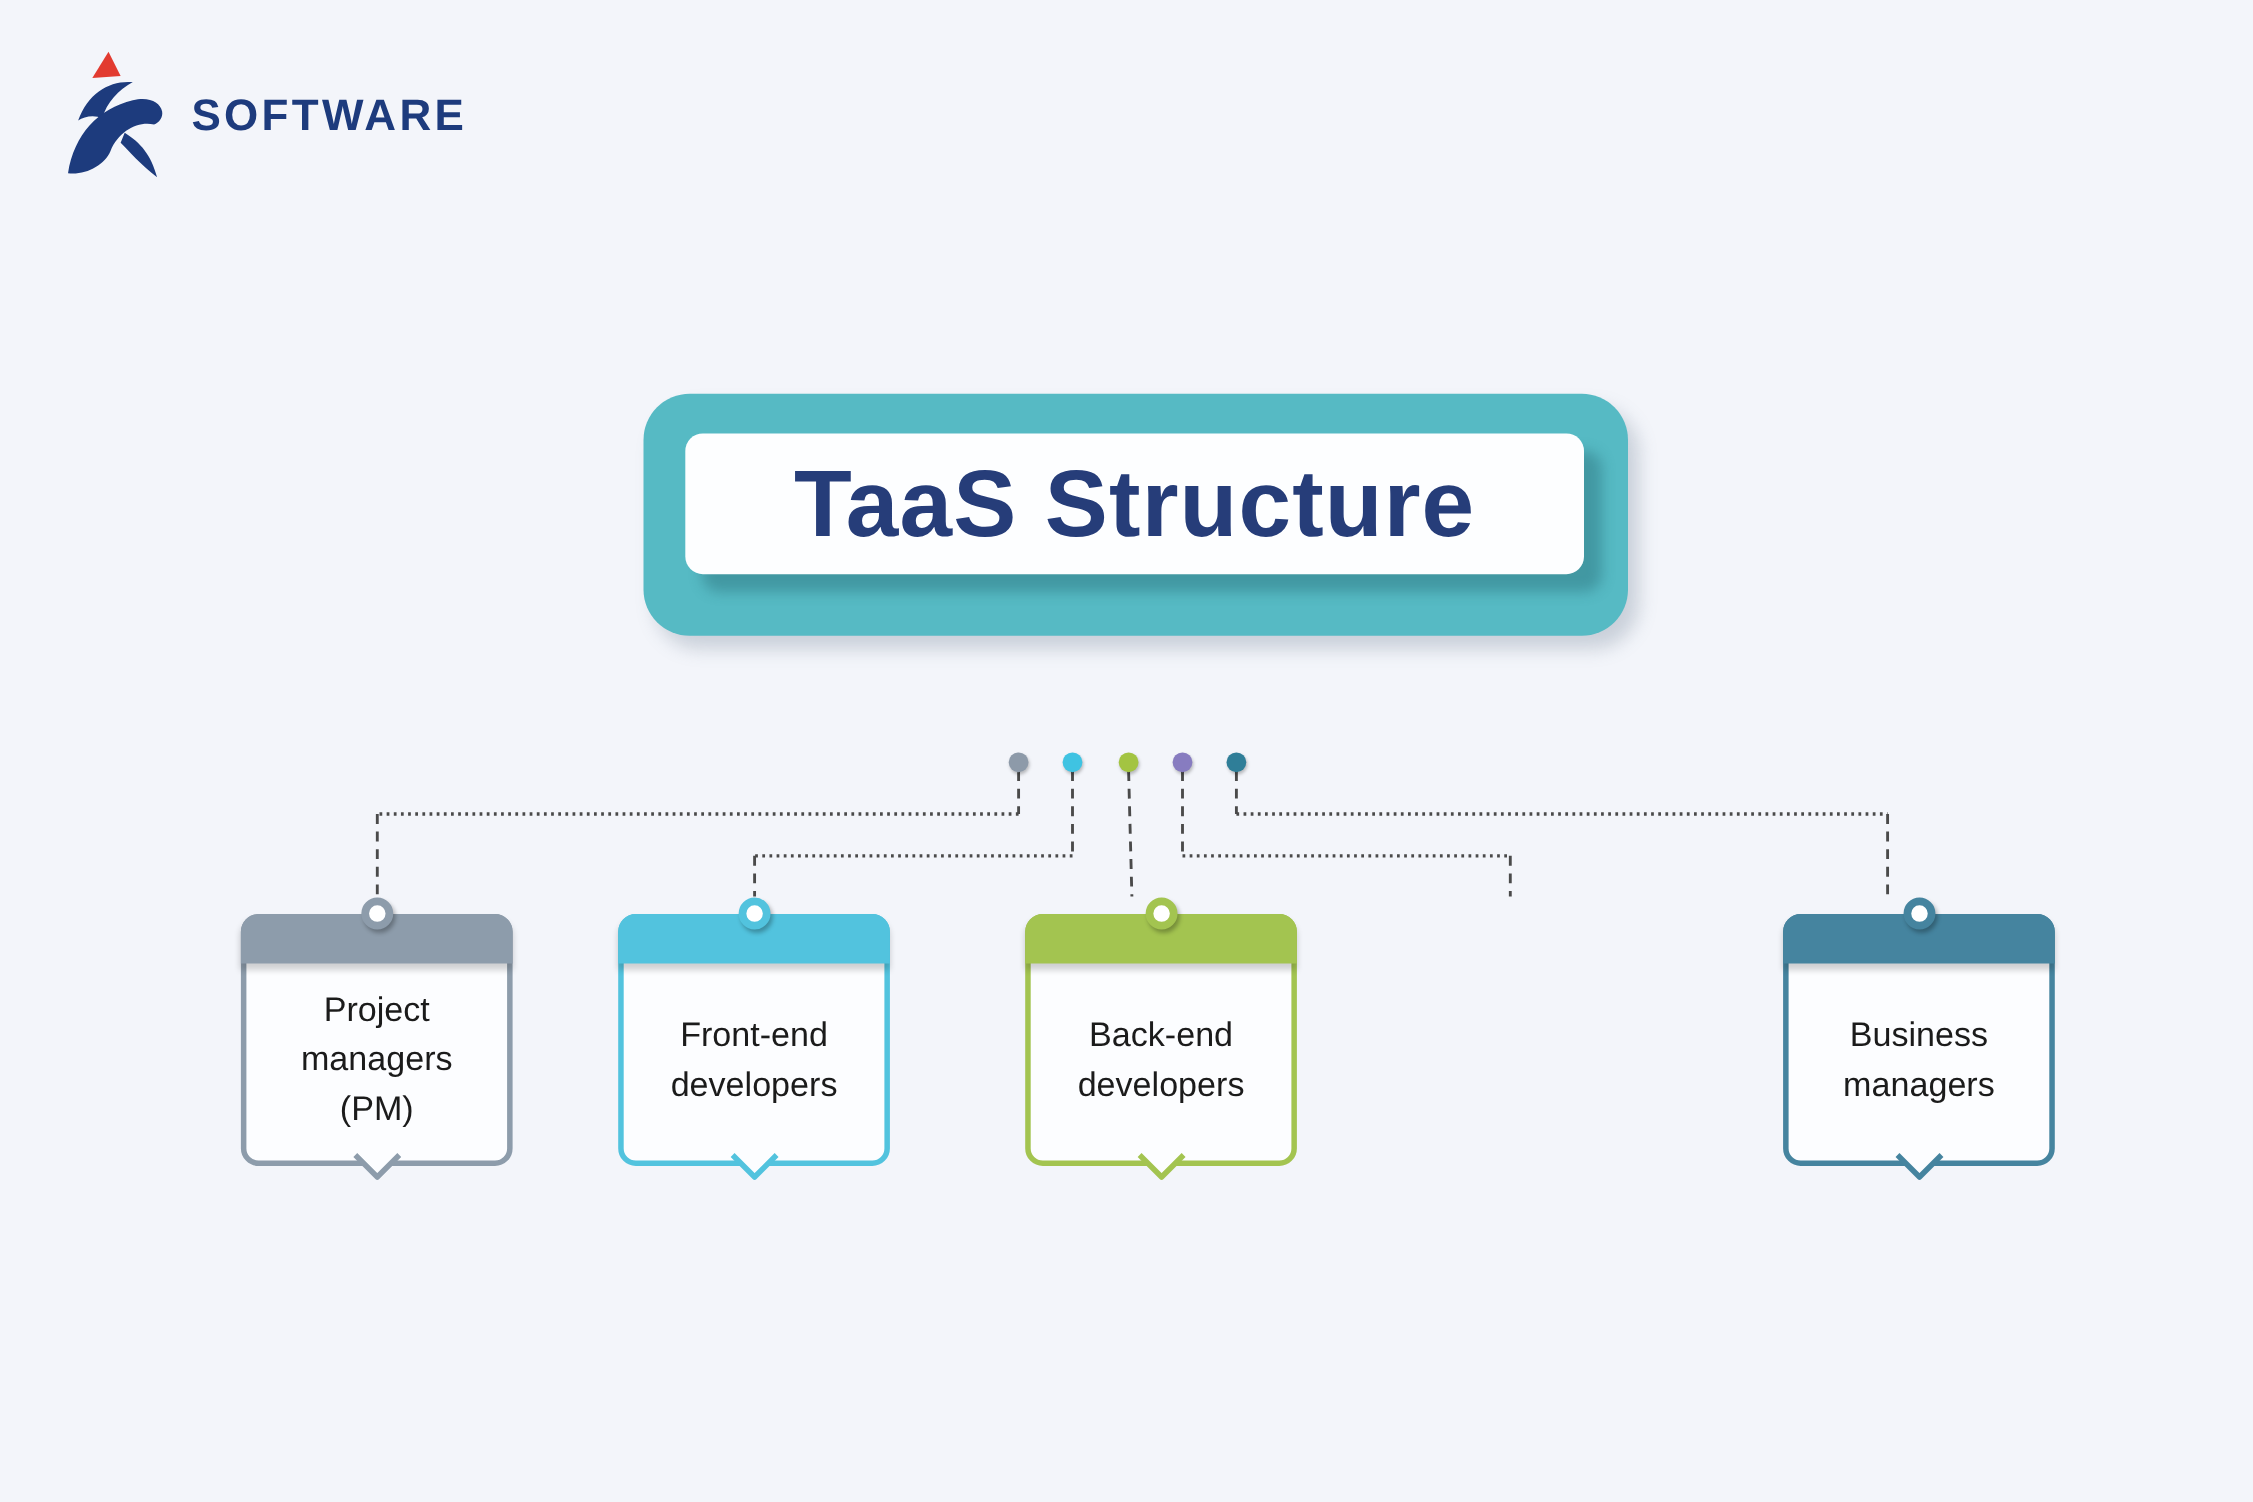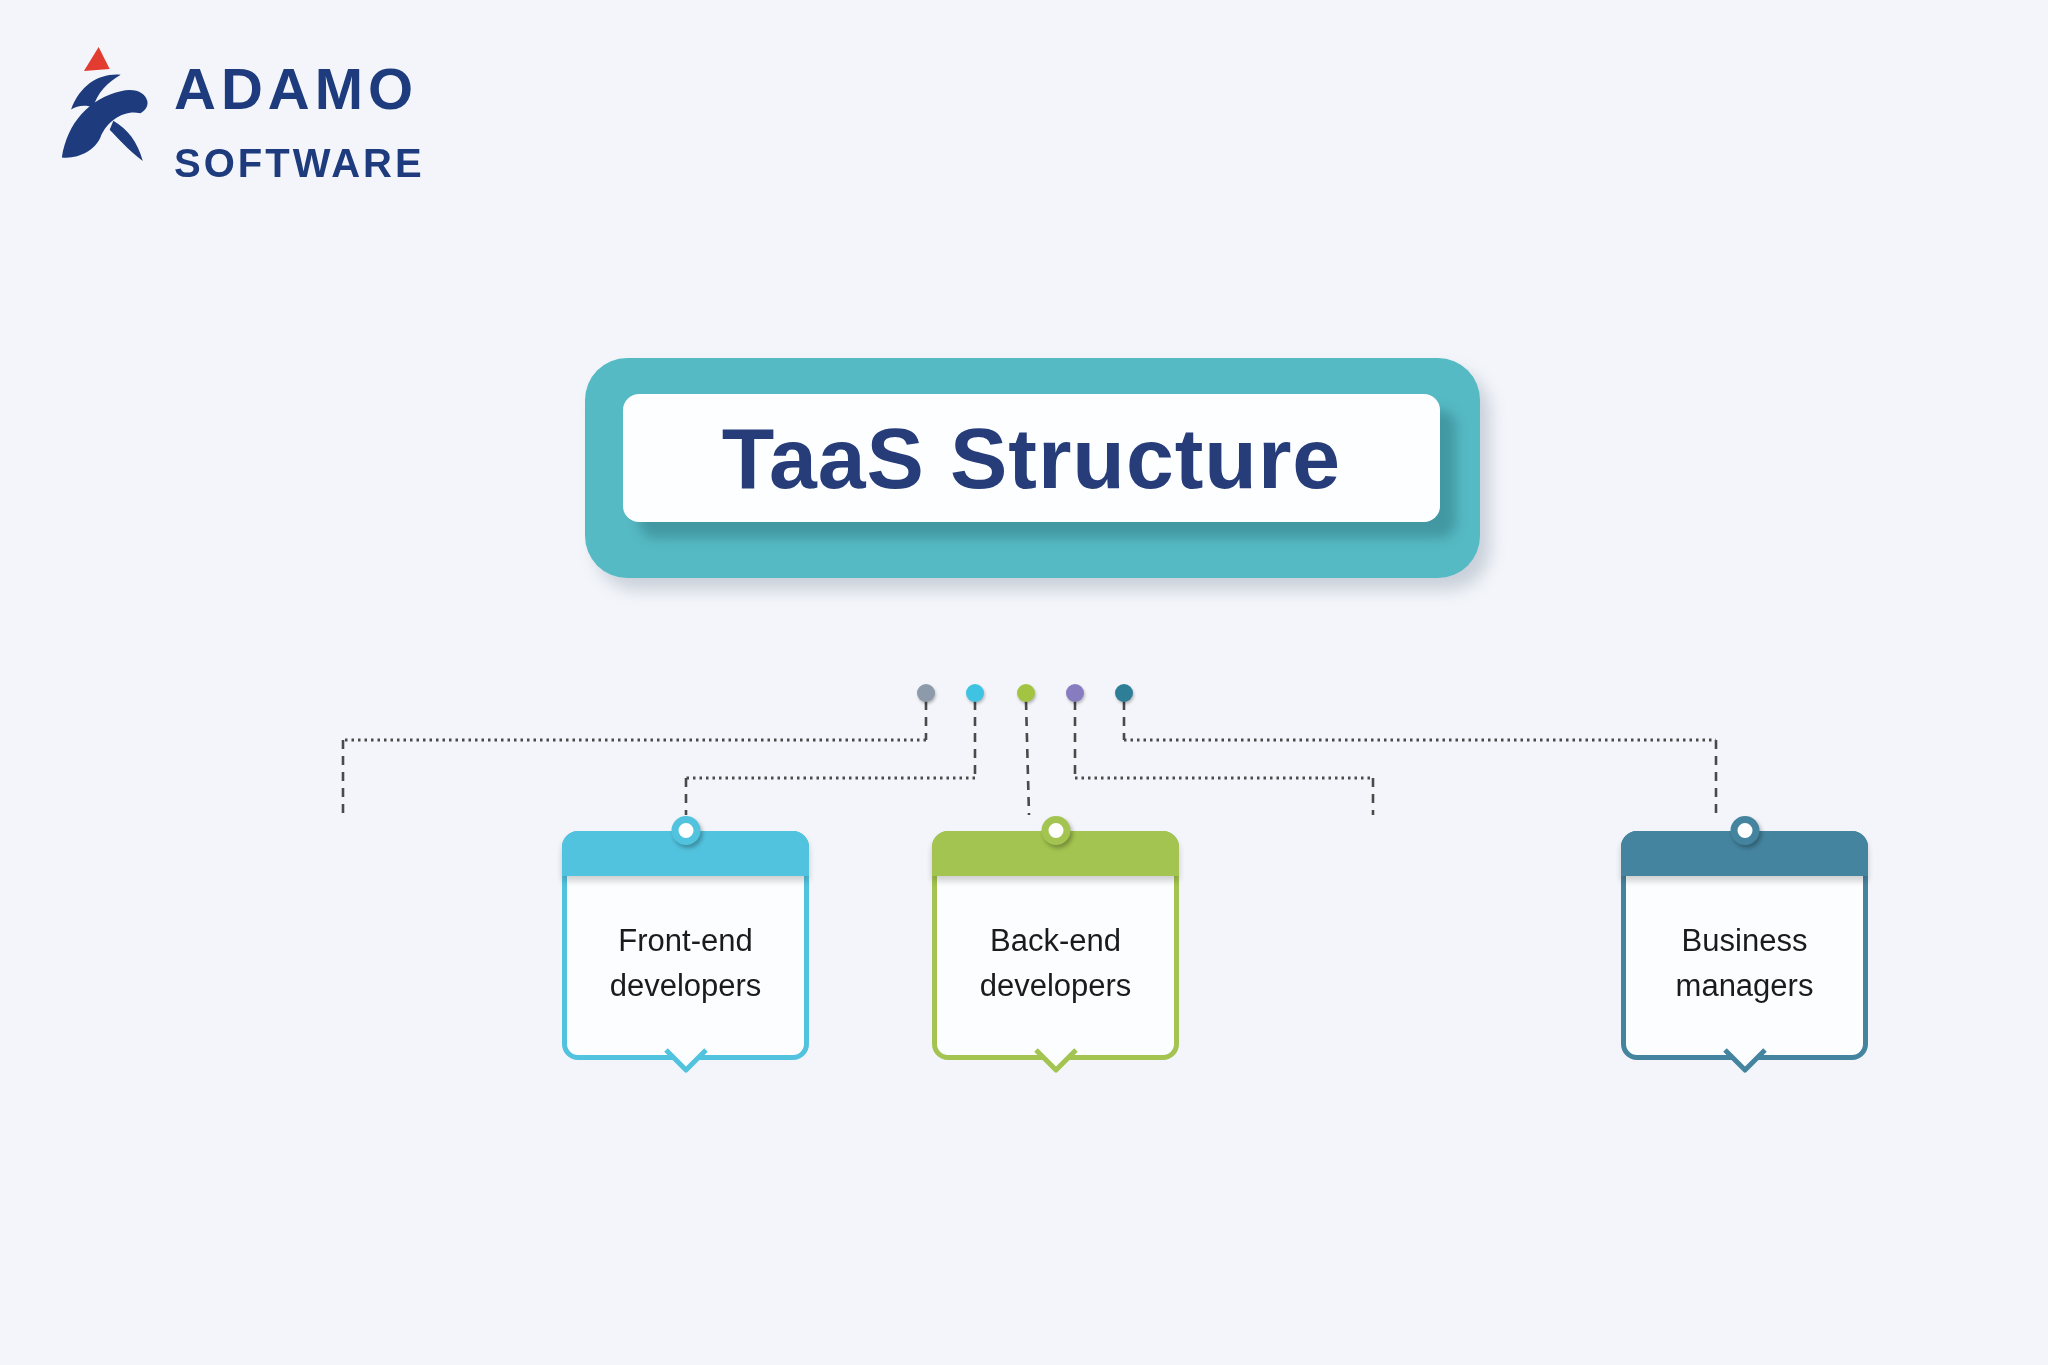--- a/index.html
+++ b/index.html
@@ -52,21 +52,20 @@
 <div class="canvas" style="--bg: #f3f5fa; --navy: #1d3b7d; --teal: #56bac4; --title: #263d79; --line: #4a4a4a;">
 
   <div class="logo">
     <svg class="logo-mark" viewBox="0 0 100 130">
       <polygon points="26,28 42,2 54,26" fill="#e23b30"></polygon>
       <path d="M12,70 C22,42 44,30 66,32 C52,40 40,52 36,68 C28,64 18,66 12,70 Z" fill="#1d3b7d"></path>
       <path d="M2,122 C8,84 32,58 66,50 C82,46 93,52 95,61 C96,67 92,72 87,74 C72,70 52,80 44,100 C38,114 20,124 2,122 Z" fill="#1d3b7d"></path>
       <path d="M58,82 C74,92 84,104 90,126 C74,114 62,100 54,92 Z" fill="#1d3b7d"></path>
     </svg>
     <div class="logo-text">
-      <span class="logo-line1">ADAMO</span>
       <span class="logo-line2">SOFTWARE</span>
     </div>
   </div>
 
   <div class="title-box">
     <div class="title-inner">
       <span class="title-text">TaaS Structure</span>
     </div>
   </div>
 
@@ -90,20 +89,32 @@
     <path class="seg seg-h" d="M1124,740 L1716,740"></path>
     <path class="seg seg-v" d="M1716,740 L1716,815"></path>
   </svg>
 
   <span class="dot" style="left: 917px; --c: #8d9aa9;"></span>
   <span class="dot" style="left: 966px; --c: #3fc3e2;"></span>
   <span class="dot" style="left: 1017px; --c: #a3c442;"></span>
   <span class="dot" style="left: 1066px; --c: #877cc0;"></span>
   <span class="dot" style="left: 1115px; --c: #2f7e98;"></span>
 
+  <div class="node" style="left: 219px; --c: #8d9cab;">
+    <div class="node-header"></div>
+    <span class="node-pin"></span>
+    <svg class="node-notch" width="46" height="30" viewBox="0 0 46 30">
+      <path d="M3,2 L23,22 L43,2" fill="#fcfdff" stroke="#8d9cab" stroke-width="5" stroke-linejoin="round"></path>
+    </svg>
+    <div class="node-label">
+      <span>Project</span>
+      <span>managers</span>
+      <span>(PM)</span>
+    </div>
+  </div>
 
   <div class="node" style="left: 562px; --c: #52c3de;">
     <div class="node-header"></div>
     <span class="node-pin"></span>
     <svg class="node-notch" width="46" height="30" viewBox="0 0 46 30">
       <path d="M3,2 L23,22 L43,2" fill="#fcfdff" stroke="#52c3de" stroke-width="5" stroke-linejoin="round"></path>
     </svg>
     <div class="node-label">
       <span>Front-end</span>
       <span>developers</span>

